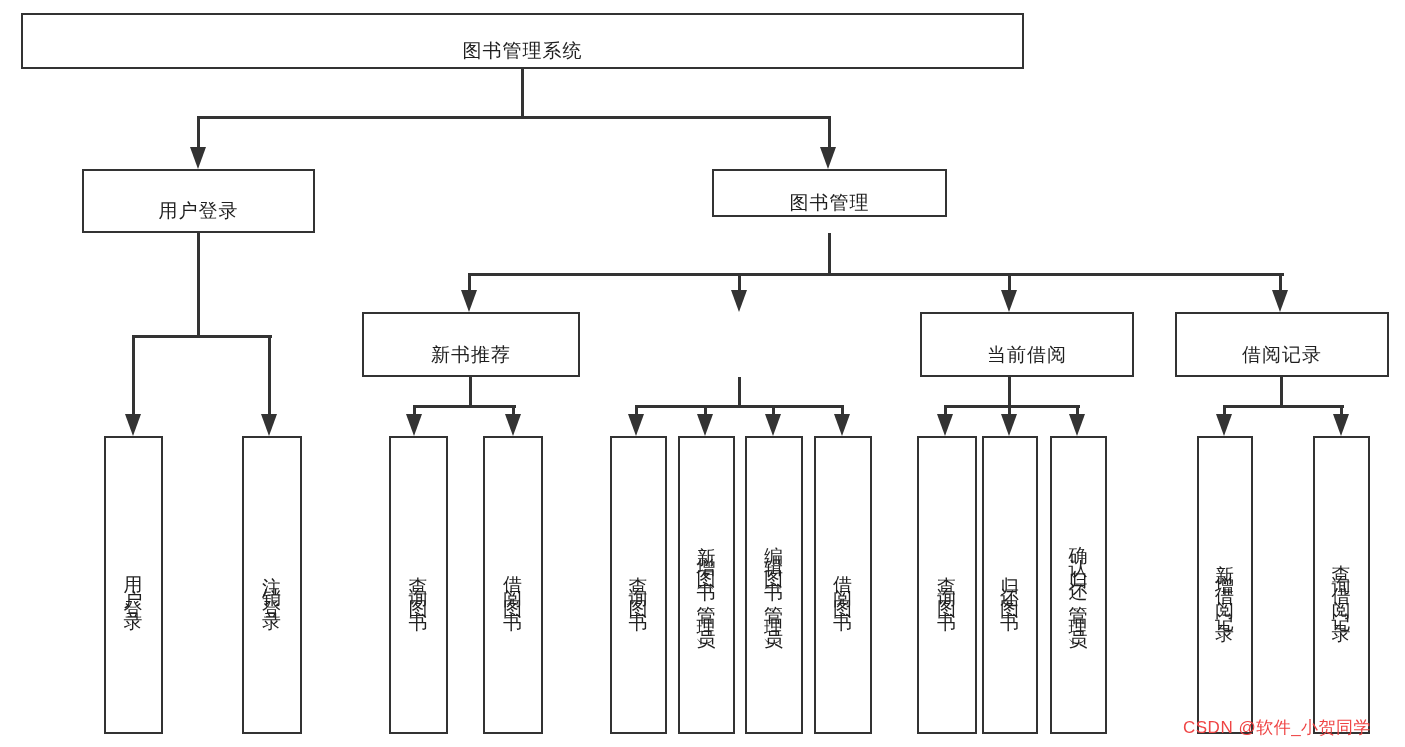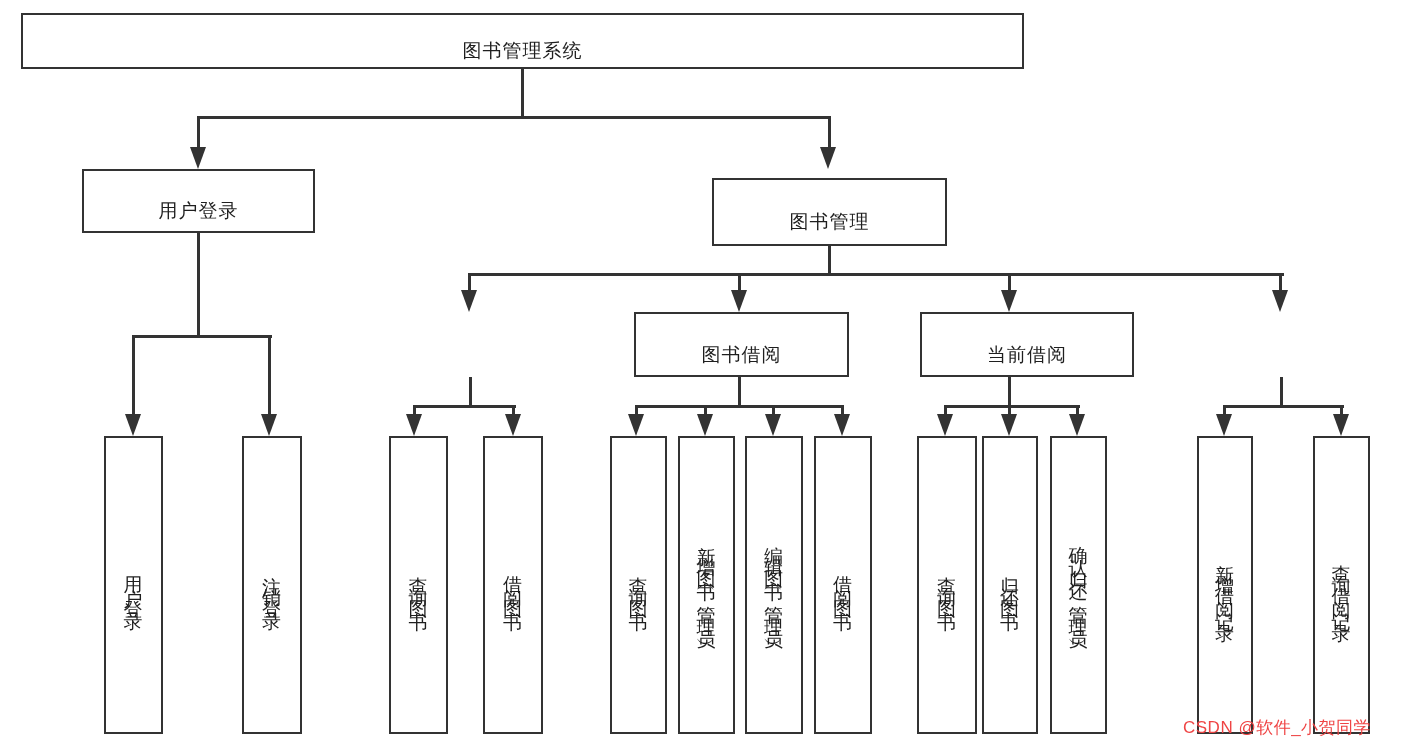--- a/index.html
+++ b/index.html
@@ -42,21 +42,21 @@
   <div class="vline" style="left:521px;top:69px;width:3px;height:49px"></div>
   <div class="hline" style="left:197px;top:116px;width:634px;height:3px"></div>
   <div class="vline" style="left:197px;top:116px;width:3px;height:33px"></div>
   <div class="vline" style="left:828px;top:116px;width:3px;height:33px"></div>
   <div class="arrow" style="left:190px;top:147px"></div>
   <div class="arrow" style="left:820px;top:147px"></div>
 
   <div class="box h" style="left:82px;top:169px;width:233px;height:64px">
     <span>用户登录</span>
   </div>
-  <div class="box h" style="left:712px;top:178px;width:235px;height:68px">
+  <div class="box h" style="left:712px;top:169px;width:235px;height:48px">
     <span>图书管理</span>
   </div>
 
   <div class="vline" style="left:197px;top:233px;width:3px;height:104px"></div>
   <div class="hline" style="left:132px;top:335px;width:140px;height:3px"></div>
   <div class="vline" style="left:132px;top:335px;width:3px;height:81px"></div>
   <div class="vline" style="left:268px;top:335px;width:3px;height:81px"></div>
   <div class="arrow" style="left:125px;top:414px"></div>
   <div class="arrow" style="left:261px;top:414px"></div>
 
@@ -64,25 +64,28 @@
   <div class="hline" style="left:468px;top:273px;width:816px;height:3px"></div>
   <div class="vline" style="left:468px;top:273px;width:3px;height:19px"></div>
   <div class="vline" style="left:738px;top:273px;width:3px;height:19px"></div>
   <div class="vline" style="left:1008px;top:273px;width:3px;height:19px"></div>
   <div class="vline" style="left:1279px;top:273px;width:3px;height:19px"></div>
   <div class="arrow" style="left:461px;top:290px"></div>
   <div class="arrow" style="left:731px;top:290px"></div>
   <div class="arrow" style="left:1001px;top:290px"></div>
   <div class="arrow" style="left:1272px;top:290px"></div>
 
-  <div class="box h" style="left:634px;top:312px;width:215px;height:65px">
-    <span>图书借阅</span>
+  <div class="box h" style="left:362px;top:312px;width:218px;height:65px">
+    <span>新书推荐</span>
   </div>
   <div class="box h" style="left:920px;top:312px;width:214px;height:65px">
     <span>当前借阅</span>
+  </div>
+  <div class="box h" style="left:1175px;top:312px;width:214px;height:65px">
+    <span>借阅记录</span>
   </div>
 
   <div class="vline" style="left:469px;top:377px;width:3px;height:30px"></div>
   <div class="hline" style="left:413px;top:405px;width:103px;height:3px"></div>
   <div class="vline" style="left:413px;top:405px;width:3px;height:11px"></div>
   <div class="vline" style="left:512px;top:405px;width:3px;height:11px"></div>
   <div class="arrow" style="left:406px;top:414px"></div>
   <div class="arrow" style="left:505px;top:414px"></div>
 
   <div class="vline" style="left:738px;top:377px;width:3px;height:30px"></div>

